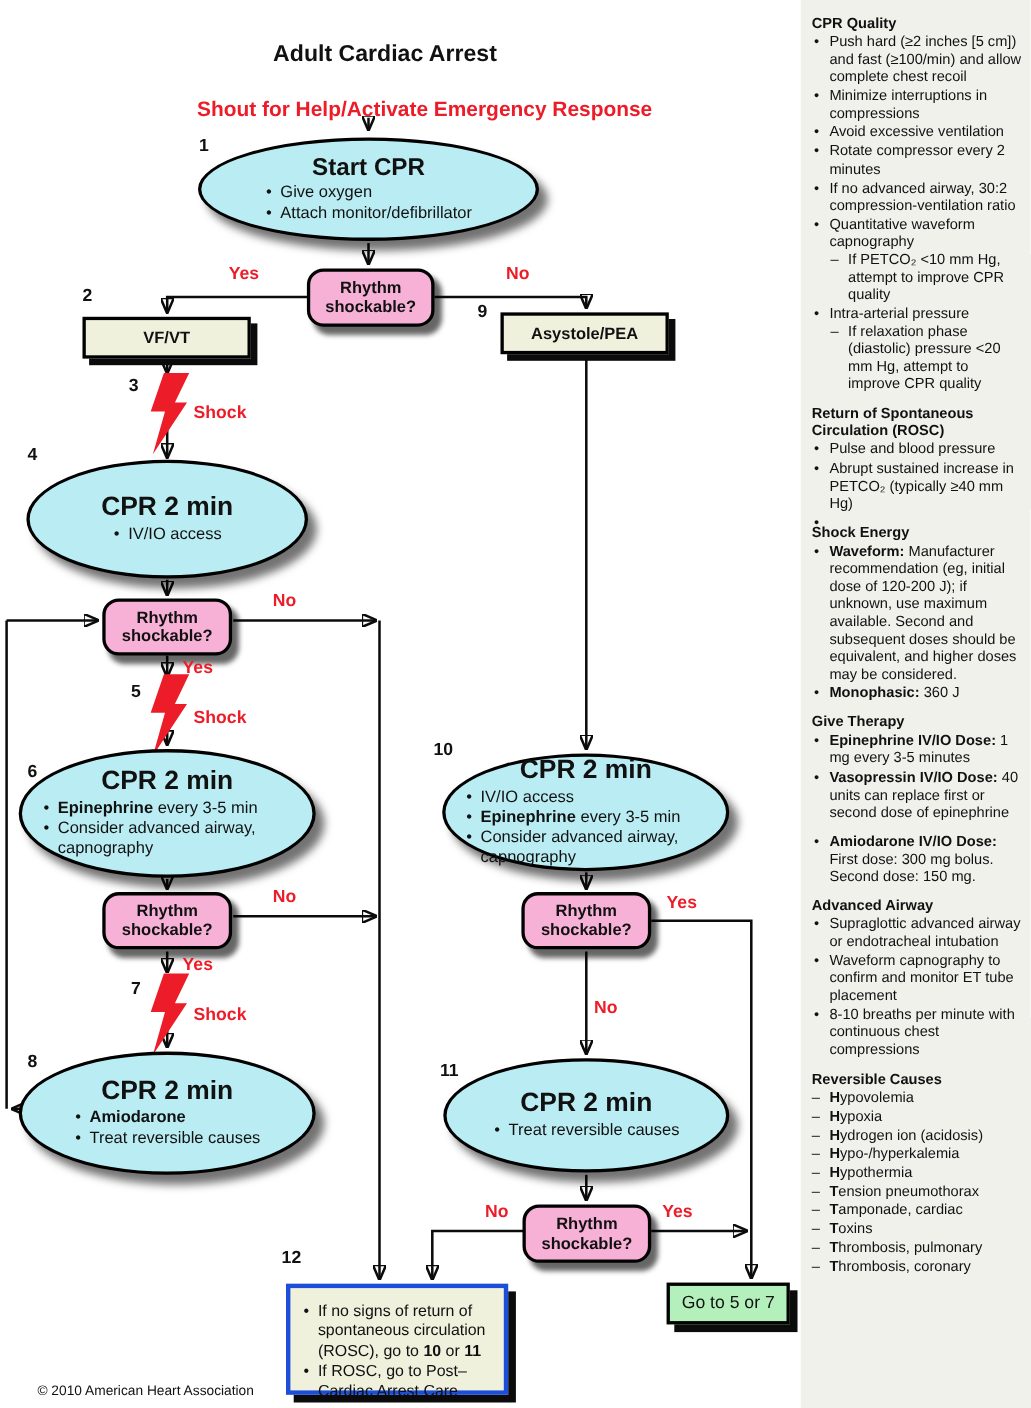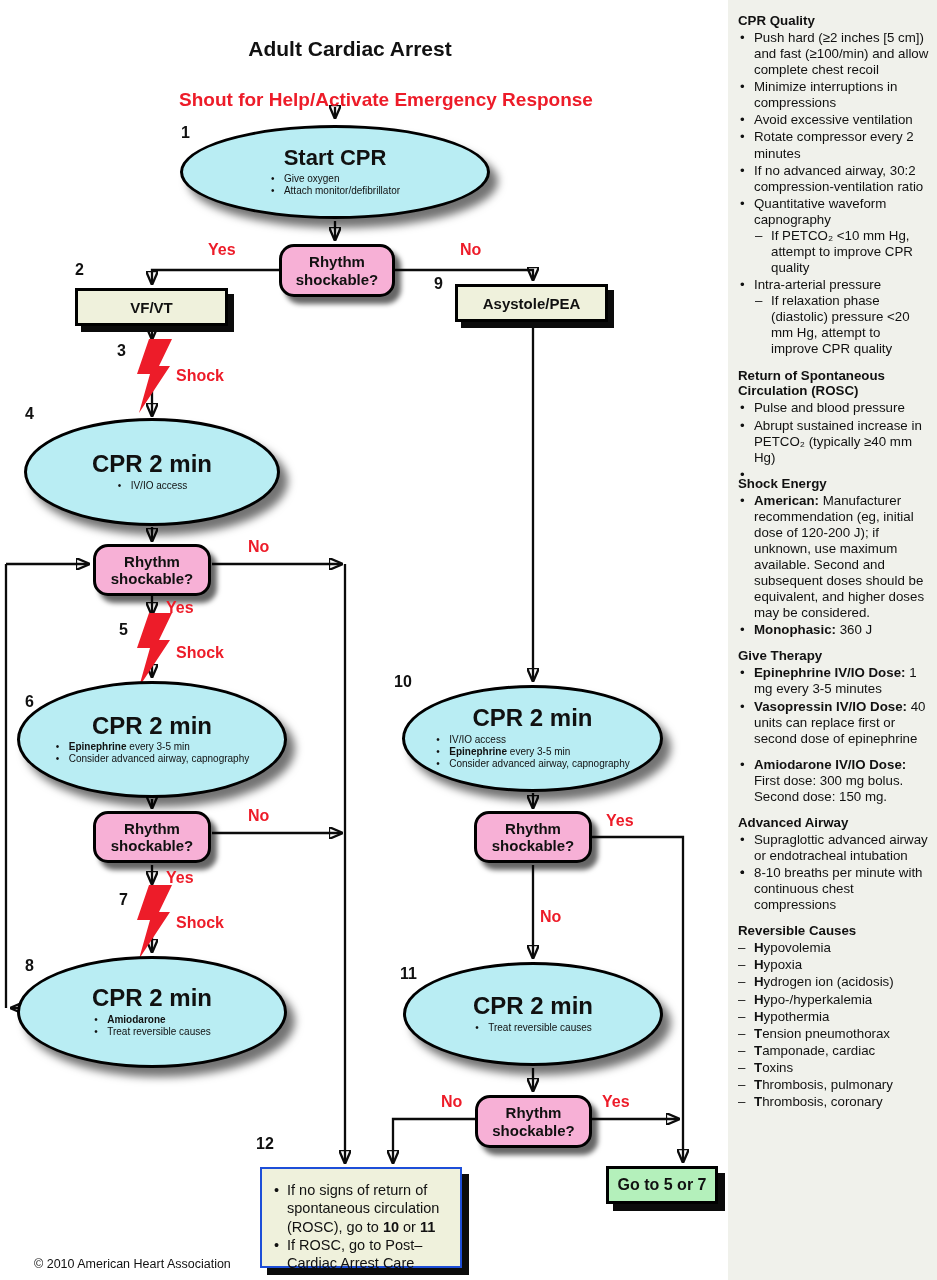--- a/index.html
+++ b/index.html
@@ -11,34 +11,34 @@
   svg.wires{position:absolute;left:0;top:0;z-index:1;}
   svg.wires path, svg.wires line{stroke:#0b0b0b;stroke-width:2.3;fill:none;}
   svg.wires .bolt{fill:#ed1c29;stroke:none;}
 
   .node{position:absolute;z-index:2;box-sizing:border-box;}
   .ellipse{background:#b9edf3;border:3px solid #000;border-radius:50%;
            display:flex;flex-direction:column;align-items:center;justify-content:center;
            box-shadow:8px 9px 8px rgba(0,0,0,.55);}
   .etitle{font-weight:bold;font-size:24px;line-height:1.02;text-align:center;}
   .etitle.sm{font-size:22px;}
-  .ellipse ul{margin:3px auto 0 auto;padding:0;list-style:none;font-size:10px;
+  .ellipse ul{margin:3px auto 0 auto;padding:0;list-style:none;font-size:15px;
               line-height:1.22;width:max-content;max-width:86%;text-align:left;}
   .ellipse li{padding-left:14px;position:relative;}
   .ellipse li::before{content:"\2022";position:absolute;left:1px;}
 
   .decision{background:#f7b0d6;border:3px solid #000;border-radius:15px;
             box-shadow:6px 7px 5px rgba(0,0,0,.6);
             display:flex;align-items:center;justify-content:center;text-align:center;
             font-weight:bold;font-size:15px;line-height:1.15;padding:2px;}
   .rect{background:#eff1dc;border:3px solid #000;box-shadow:6px 6px 0 #0b0b0b;
         display:flex;align-items:center;justify-content:center;font-weight:bold;font-size:15px;}
   .goto{background:#b4f0bb;border:3px solid #000;box-shadow:7px 7px 0 #0b0b0b;
-        display:flex;align-items:center;justify-content:center;font-weight:bold;font-size:16px;}
-  .note{background:#eff1dc;border:2px solid #1d4ed8;box-shadow:7px 7px 0 #0b0b0b;
+        display:flex;align-items:center;justify-content:center;font-weight:normal;font-size:16px;}
+  .note{background:#eff1dc;border:4px solid #1d4ed8;box-shadow:7px 7px 0 #0b0b0b;
         font-size:14.5px;padding:12px 6px 6px 10px;}
   .note ul{margin:0;padding:0;list-style:none;line-height:1.26;}
   .note li{padding-left:15px;position:relative;}
   .note li::before{content:"\2022";position:absolute;left:2px;}
 
   .num{position:absolute;font-weight:bold;font-size:16px;z-index:3;}
   .rlabel{position:absolute;color:#ed1c29;font-weight:bold;font-size:16px;z-index:3;white-space:nowrap;}
   .heading-title{position:absolute;left:0;top:26px;width:700px;text-align:center;
                  font-weight:bold;font-size:21px;z-index:3;}
   .heading-sub{position:absolute;left:0;top:78px;width:700px;text-align:center;
@@ -233,33 +233,33 @@
           <div class="sb-sub"><span class="marker">–</span><span>If relaxation phase (diastolic) pressure &lt;20 mm Hg, attempt to improve CPR quality</span></div>
         </div>
         <div class="sb-section">
           <div class="sb-heading">Return of Spontaneous Circulation (ROSC)</div>
           <div class="sb-item"><span class="marker">•</span><span>Pulse and blood pressure</span></div>
           <div class="sb-item"><span class="marker">•</span><span>Abrupt sustained increase in PETCO₂ (typically ≥40 mm Hg)</span></div>
           <div class="sb-item"><span class="marker">•</span></div>
         </div>
         <div class="sb-section">
           <div class="sb-heading">Shock Energy</div>
-          <div class="sb-item"><span class="marker">•</span><span><b>American:</b> Manufacturer recommendation (eg, initial dose of 120-200 J); if unknown, use maximum available. Second and subsequent doses should be equivalent, and higher doses may be considered.</span></div>
+          <div class="sb-item"><span class="marker">•</span><span><b>Waveform:</b> Manufacturer recommendation (eg, initial dose of 120-200 J); if unknown, use maximum available. Second and subsequent doses should be equivalent, and higher doses may be considered.</span></div>
           <div class="sb-item"><span class="marker">•</span><span><b>Monophasic:</b> 360 J</span></div>
         </div>
         <div class="sb-section">
           <div class="sb-heading">Give Therapy</div>
           <div class="sb-item"><span class="marker">•</span><span><b>Epinephrine IV/IO Dose:</b> 1 mg every 3-5 minutes</span></div>
           <div class="sb-item"><span class="marker">•</span><span><b>Vasopressin IV/IO Dose:</b> 40 units can replace first or second dose of epinephrine</span></div>
           <div class="sb-item gap"><span class="marker">•</span><span><b>Amiodarone IV/IO Dose:</b> First dose: 300 mg bolus. Second dose: 150 mg.</span></div>
         </div>
         <div class="sb-section">
           <div class="sb-heading">Advanced Airway</div>
           <div class="sb-item"><span class="marker">•</span><span>Supraglottic advanced airway or endotracheal intubation</span></div>
-          <div class="sb-item"><span class="marker">•</span></div>
+          <div class="sb-item"><span class="marker">•</span><span>Waveform capnography to confirm and monitor ET tube placement</span></div>
           <div class="sb-item"><span class="marker">•</span><span>8-10 breaths per minute with continuous chest compressions</span></div>
         </div>
         <div class="sb-section">
           <div class="sb-heading">Reversible Causes</div>
           <div class="sb-item dash"><span class="marker">–</span><span><b>H</b>ypovolemia</span></div>
           <div class="sb-item dash"><span class="marker">–</span><span><b>H</b>ypoxia</span></div>
           <div class="sb-item dash"><span class="marker">–</span><span><b>H</b>ydrogen ion (acidosis)</span></div>
           <div class="sb-item dash"><span class="marker">–</span><span><b>H</b>ypo-/hyperkalemia</span></div>
           <div class="sb-item dash"><span class="marker">–</span><span><b>H</b>ypothermia</span></div>
           <div class="sb-item dash"><span class="marker">–</span><span><b>T</b>ension pneumothorax</span></div>

